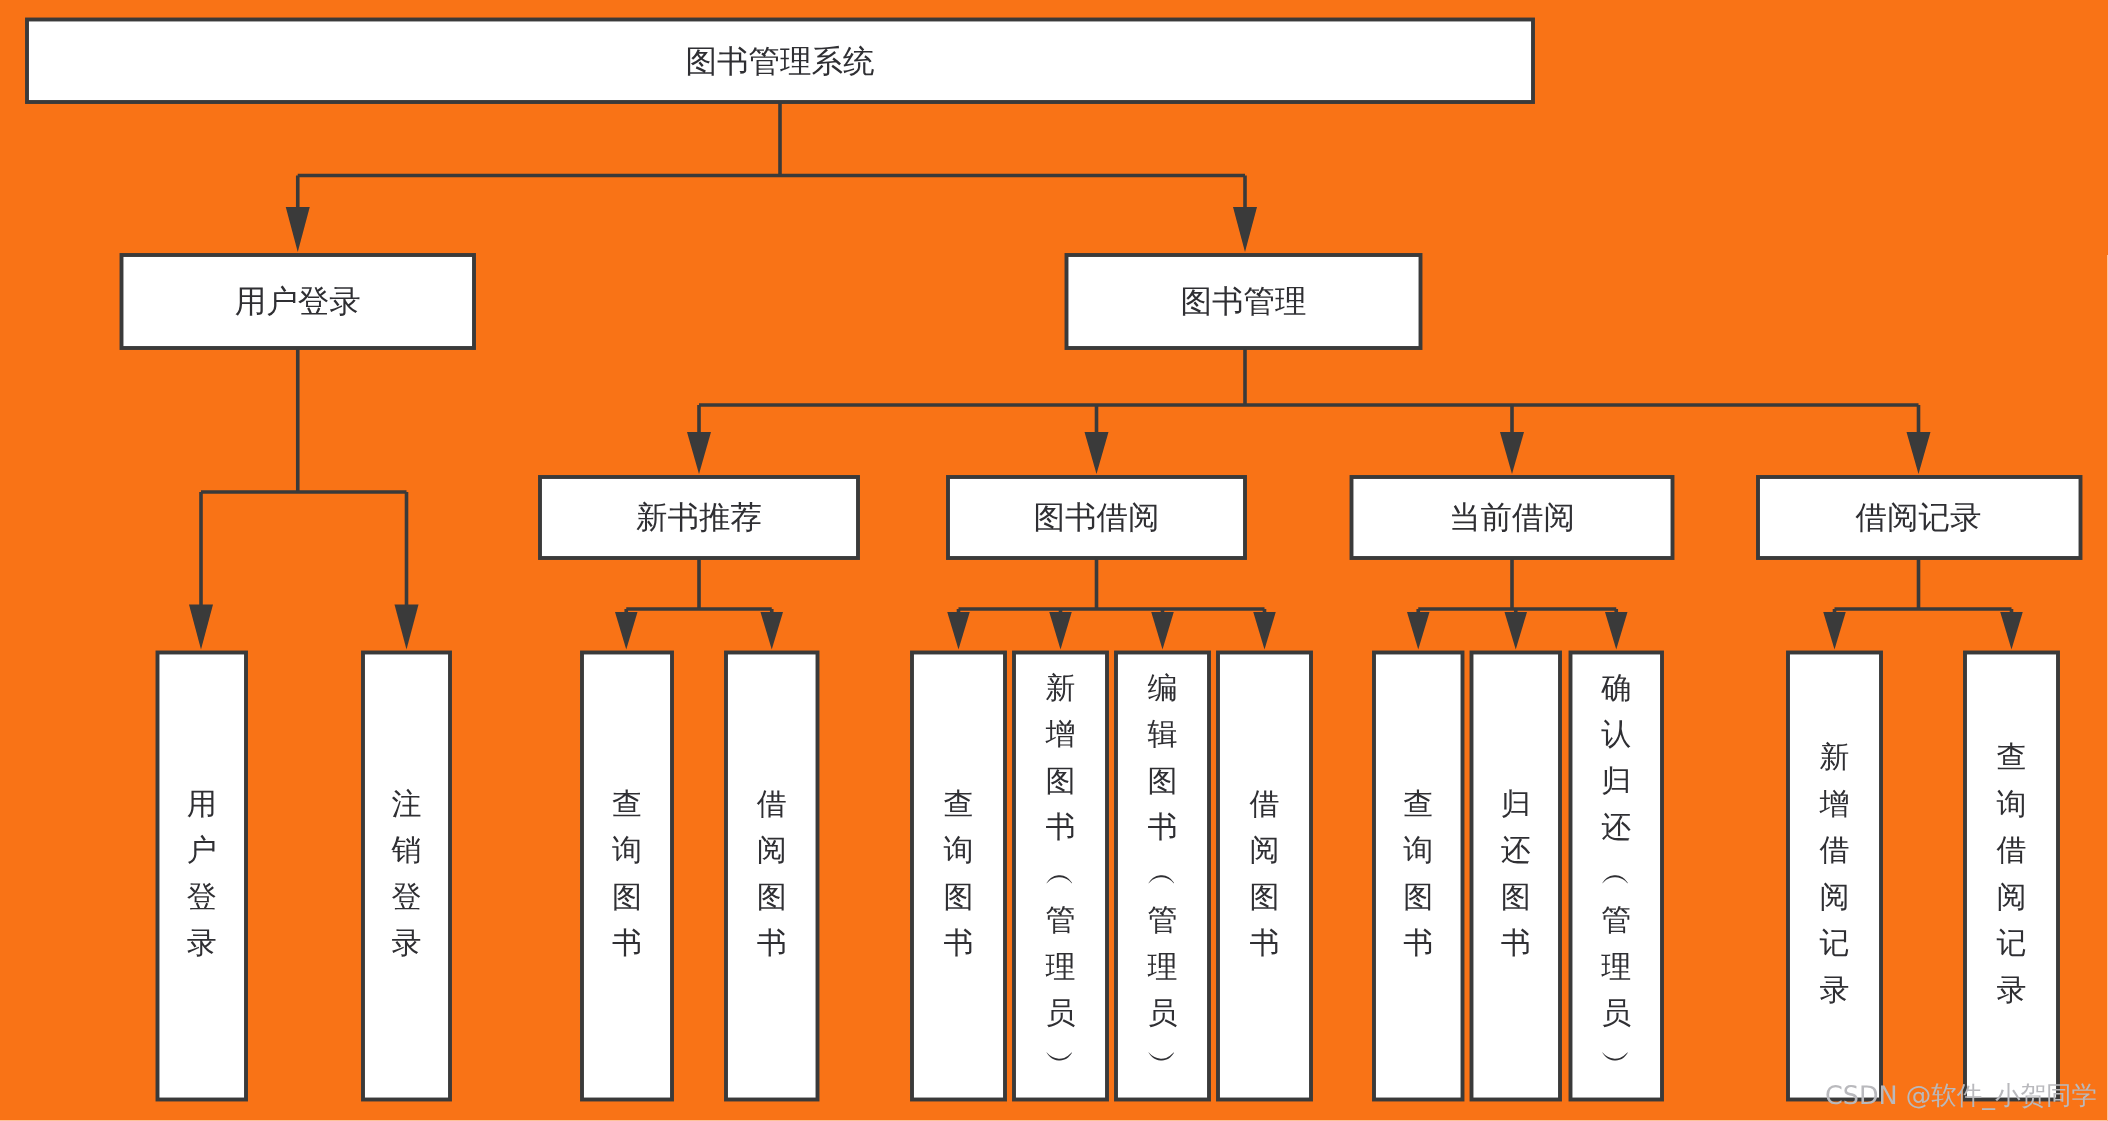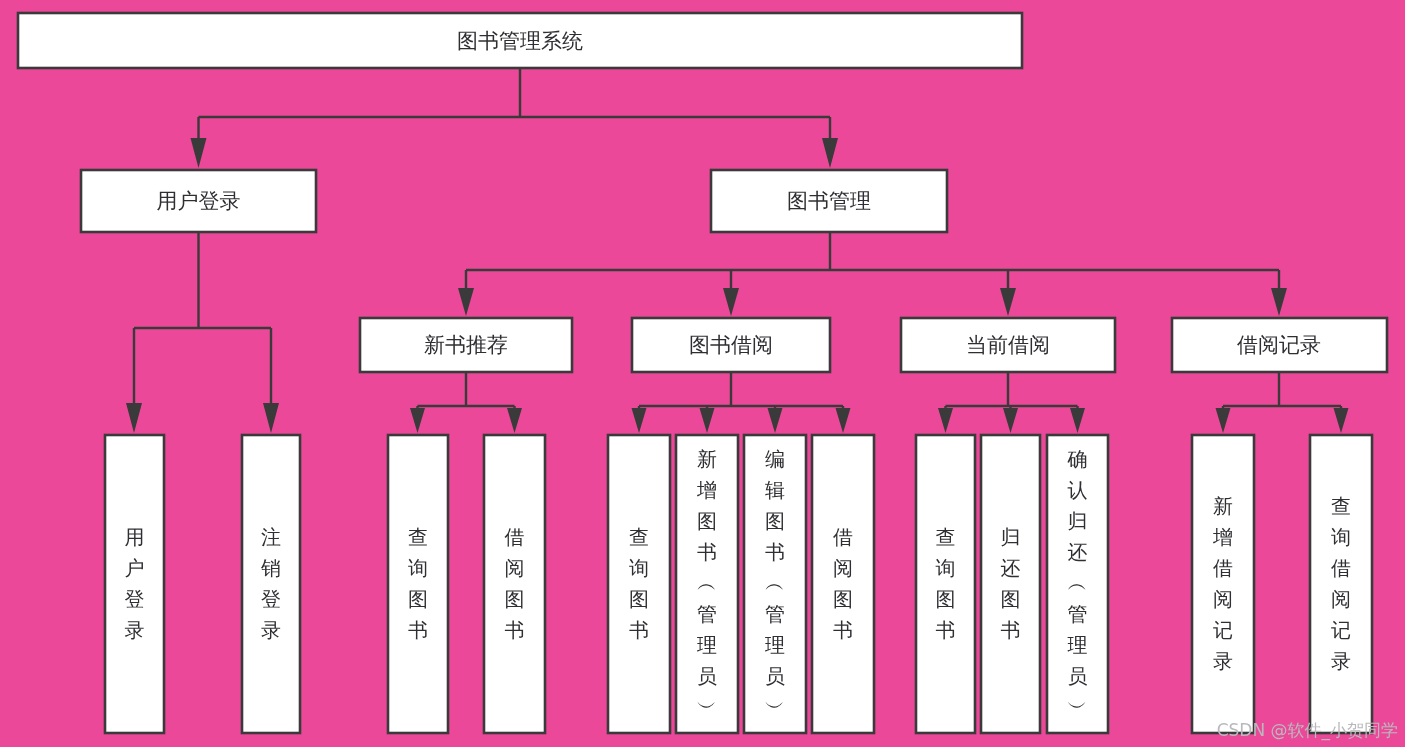--- a/index.html
+++ b/index.html
@@ -8,21 +8,21 @@
     padding: 0;
     background: #ffffff;
   }
   body {
     font-family: "DejaVu Sans", "Liberation Sans", sans-serif;
   }
   #diagram-root {
     position: relative;
     width: 1405px;
     height: 747px;
-    background: #ec4899;
+    background: #f97316;
     overflow: hidden;
   }
   svg.canvas {
     position: absolute;
     left: 0;
     top: 0;
     width: 1405px;
     height: 747px;
     display: block;
   }

